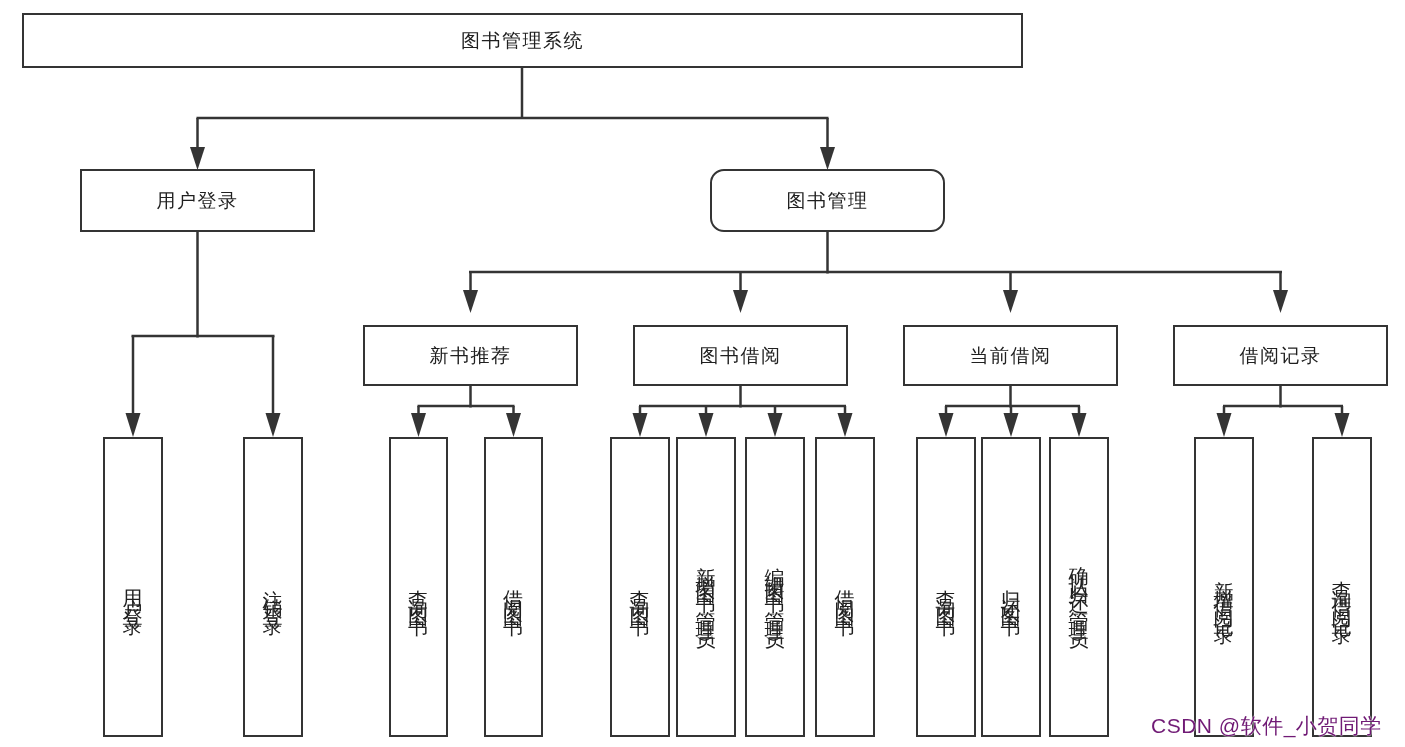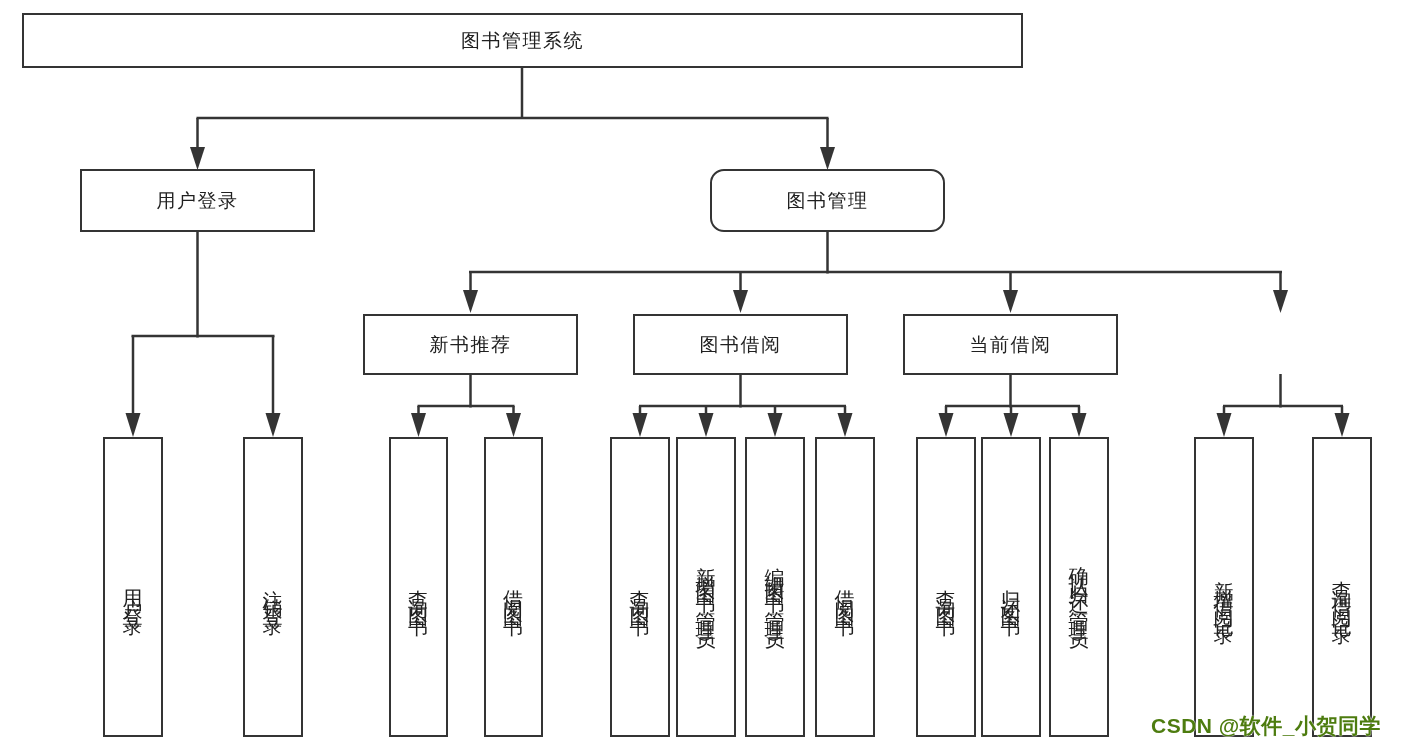--- a/index.html
+++ b/index.html
@@ -17,21 +17,21 @@
     border:2.5px solid #343434;
     box-sizing:border-box;
     display:flex; align-items:center; justify-content:center;
     color:#202020;
   }
   .hlabel { font-size:19px; letter-spacing:1.5px; white-space:nowrap; }
   .root  { left:22px;  top:13px;  width:1001px; height:55px; }
   .l2    { top:169px; height:63px; width:235px; }
   .l2a   { left:80px; }
   .l2b   { left:710px;border-radius:14px; }
-  .l3    { top:314px; height:61px; width:215px; }
+  .l3    { top:325px; height:61px; width:215px; }
   .l3a   { left:363px; }
   .l3b   { left:633px; }
   .l3c   { left:903px; }
   .l3d   { left:1173px; }
   .leaf  { top:437px; width:60px; height:300px; }
   .vlabel {
     writing-mode:vertical-rl;
     text-orientation:mixed;
     font-size:20px;
     letter-spacing:9px;
@@ -41,26 +41,25 @@
   }
   .u1 { left:103px; } .u2 { left:243px; }
   .a1 { left:389px; width:59px; } .a2 { left:484px; width:59px; }
   .b1 { left:610px; } .b2 { left:676px; } .b3 { left:745px; } .b4 { left:815px; }
   .c1 { left:916px; } .c2 { left:981px; } .c3 { left:1049px; }
   .d1 { left:1194px; } .d2 { left:1312px; }
   .watermark {
     position:absolute;
     left:1151px; top:712px;
     font-size:21px;
-    color:#4d7c0f;
+    color:#701a75;
     letter-spacing:0.5px;
     white-space:nowrap;
     z-index:6;
     text-shadow:0 0 2px #ffffff, 0 0 1px #ffffff;
-    font-weight:bold;
   }
 </style>
 </head>
 <body>
 
 <div class="canvas">
 
   <svg class="wires" viewBox="0 0 1405 747" xmlns="http://www.w3.org/2000/svg">
     <g stroke="#343434" stroke-width="2.5" fill="none">
       <line x1="522" y1="68" x2="522" y2="119"></line>
@@ -151,20 +150,23 @@
 
   <div class="box l3 l3a">
     <span class="hlabel">新书推荐</span>
   </div>
   <div class="box l3 l3c">
     <span class="hlabel">当前借阅</span>
   </div>
   <div class="box l3 l3b">
     <span class="hlabel">图书借阅</span>
   </div>
+  <div class="box l3 l3d">
+    <span class="hlabel">借阅记录</span>
+  </div>
 
   <div class="box leaf u1">
     <span class="vlabel">用户登录</span>
   </div>
   <div class="box leaf u2">
     <span class="vlabel">注销登录</span>
   </div>
 
   <div class="box leaf a1">
     <span class="vlabel">查询图书</span>

